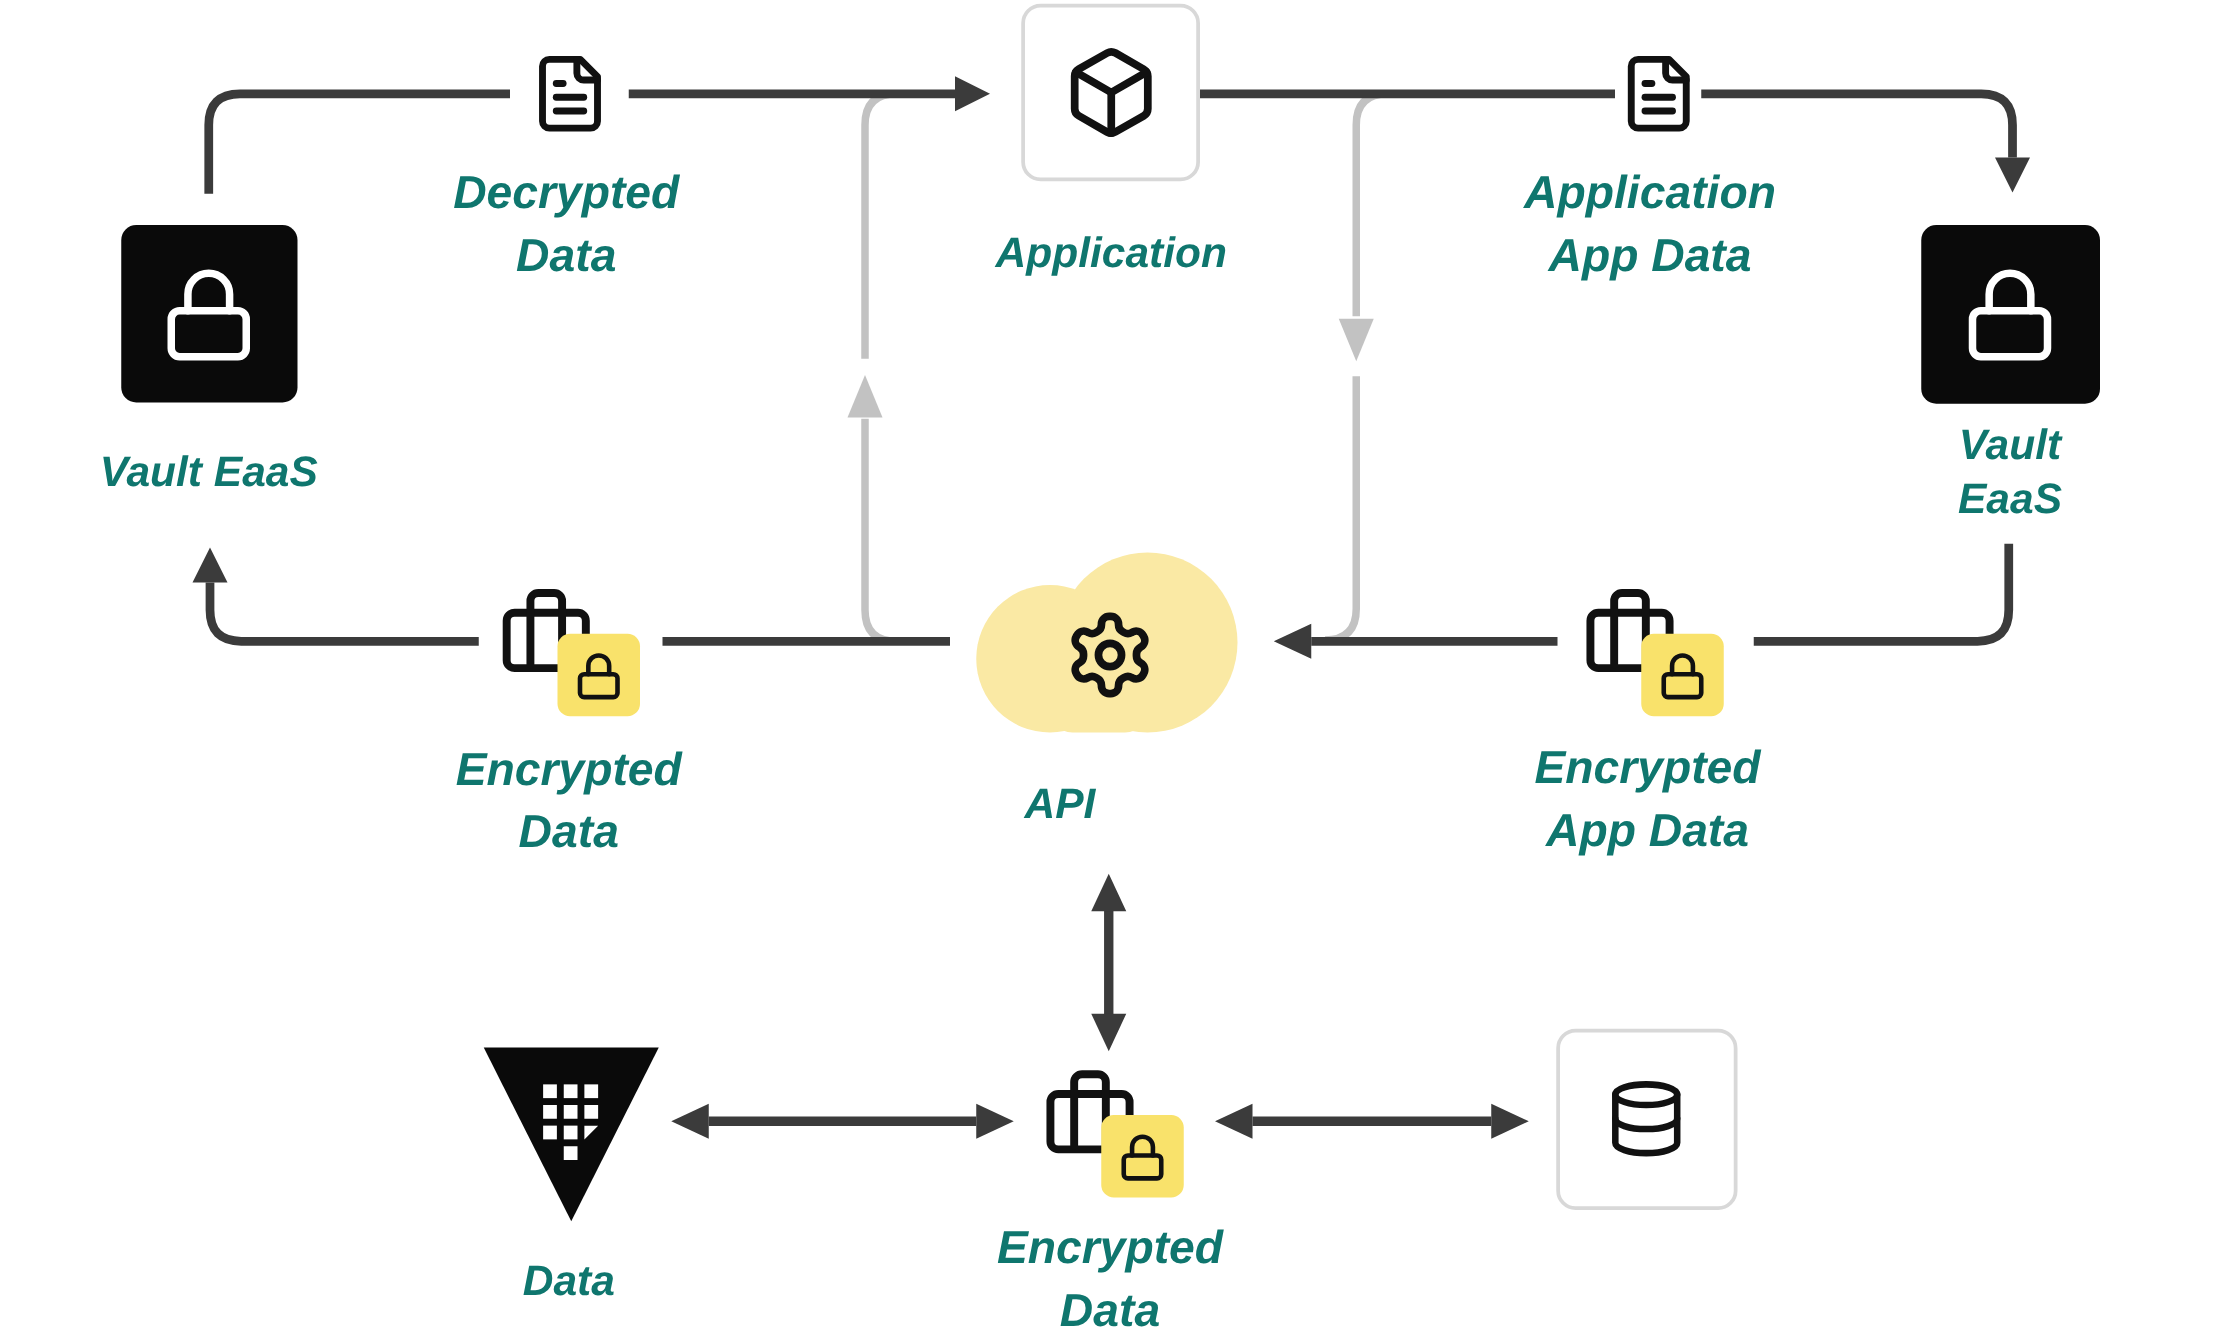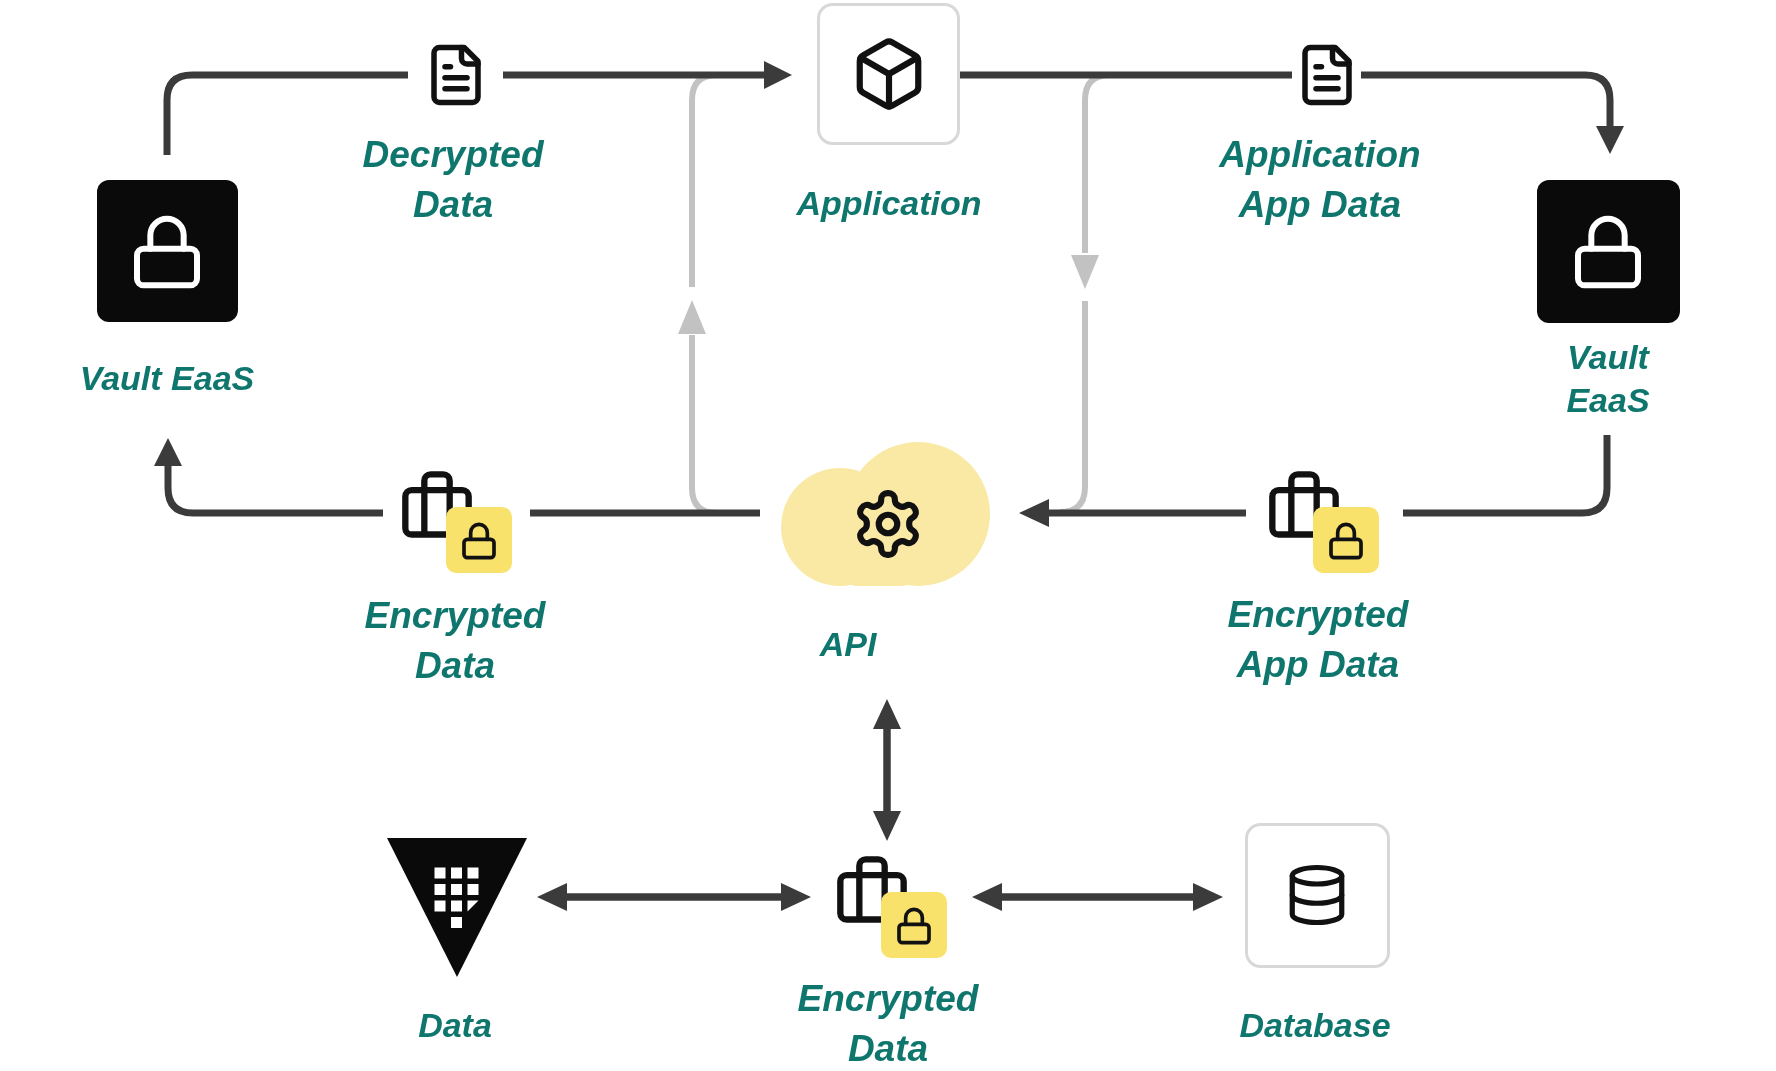--- a/index.html
+++ b/index.html
@@ -175,21 +175,20 @@
           <path d="M3 12A9 3 0 0 0 21 12"></path>
         </g>
       </g>
   </svg>
 
   <div class="lbl node" style="left:167px;top:378px">Vault EaaS</div>
   <div class="lbl node" style="left:889px;top:203px">Application</div>
   <div class="lbl node" style="left:1608px;top:378px">Vault EaaS</div>
   <div class="lbl node" style="left:848px;top:644px">API</div>
   <div class="lbl node" style="left:455px;top:1025px">Data</div>
-  <div class="lbl node" style="left:1315px;top:1025px">Database</div>
 
   <div class="lbl edge" style="left:453px;top:180px">Decrypted
 Data</div>
   <div class="lbl edge" style="left:1320px;top:180px">Application
 App Data</div>
   <div class="lbl edge" style="left:455px;top:641px">Encrypted
 Data</div>
   <div class="lbl edge" style="left:1318px;top:640px">Encrypted
 App Data</div>
   <div class="lbl edge" style="left:888px;top:1024px">Encrypted

